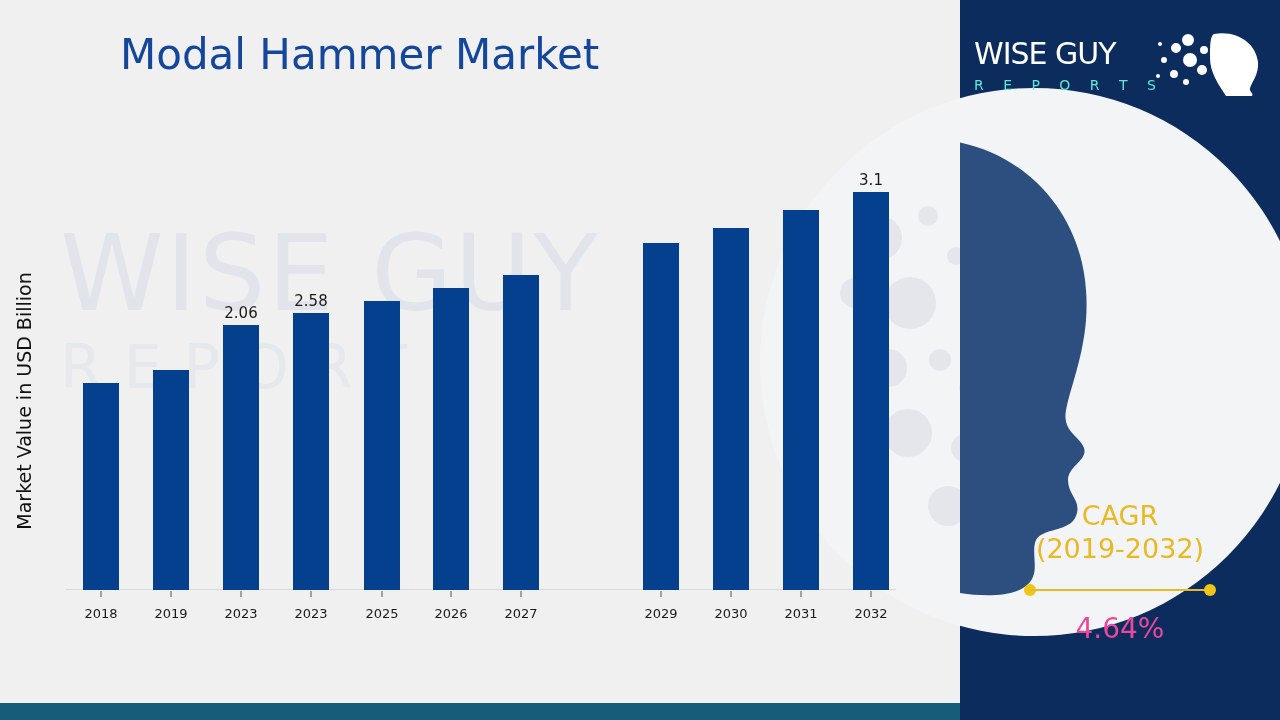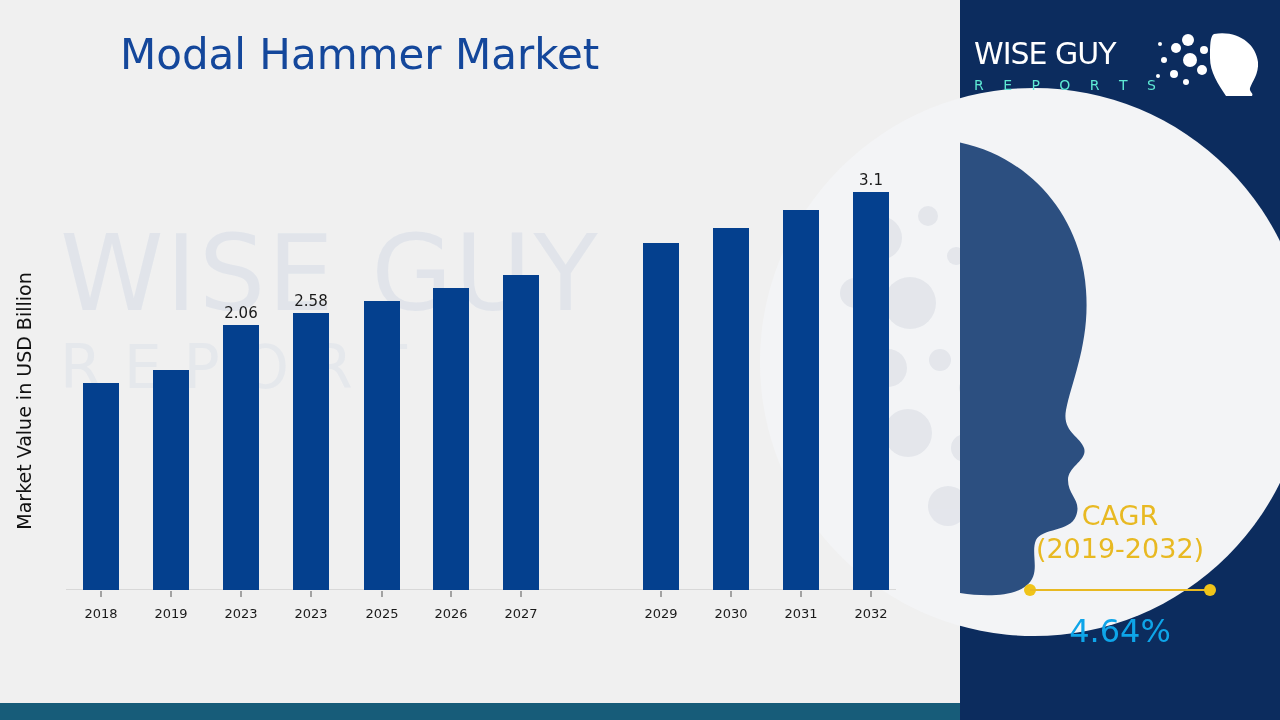--- a/index.html
+++ b/index.html
@@ -94,21 +94,21 @@
     font-size:14px; letter-spacing:7.5px; color:#5eead4; margin-top:6px; white-space:nowrap;
   }
 
   .cagr-block { position:absolute; left:0; right:0; top:500px; text-align:center; }
   .cagr-title { font-size:27px; color:#e8b922; line-height:1.22; }
   .cagr-period { font-size:27px; color:#e8b922; line-height:1.22; }
   .divider { position:relative; width:192px; height:12px; margin:18px auto 0; }
   .divider .line { position:absolute; left:6px; right:6px; top:5px; height:2px; background:#e8b922; }
   .divider .dot { position:absolute; top:0; width:12px; height:12px; border-radius:50%; background:#f0c419; }
   .divider .dot.l { left:0; } .divider .dot.r { right:0; }
-  .cagr-value { font-size:32px; color:#0ea5e9; margin-top:16px; }
+  .cagr-value { font-size:28px; color:#ec4899; margin-top:16px; }
 </style>
 </head>
 <body>
 
 <div id="root">
 
   <div class="chart-panel">
 
     <div class="watermark">
       <div class="wm1">WISE GUY</div>

